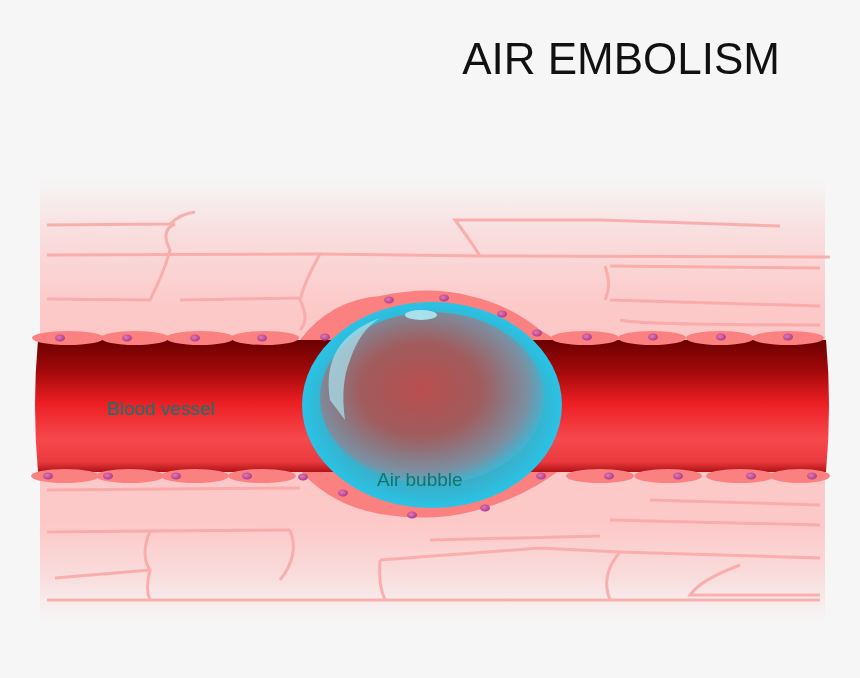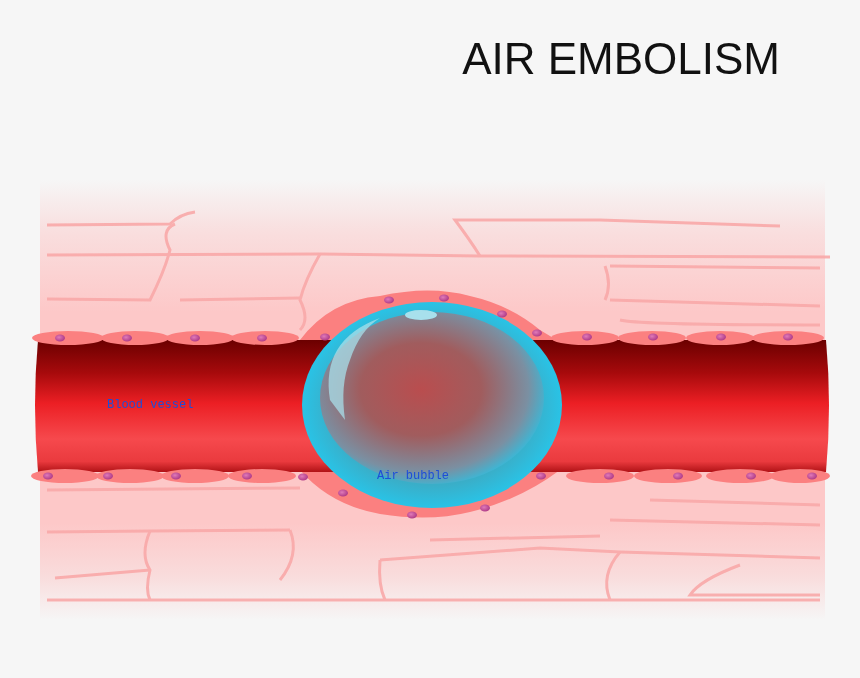--- a/index.html
+++ b/index.html
@@ -6,21 +6,21 @@
   body {
     width: 860px; height: 678px; background: #f6f6f6; position: relative; overflow: hidden;
     font-family: "Liberation Sans", sans-serif;
   }
   .title {
     position: absolute; left: 0; width: 757px; top: 34px; text-align: right;
     font-size: 44px; color: #111; letter-spacing: 0px; font-weight: normal; margin-left: 23px;
   }
   svg.scene { position: absolute; left: 0; top: 0; }
   .label {
-    position: absolute; color: #1d4ed8; font-size: 12px; font-family: Liberation Mono, monospace;
+    position: absolute; color: #0f766e; font-size: 19px;
   }
   .label-vessel { left: 107px; top: 398px; }
   .label-bubble { left: 377px; top: 469px; }
 </style>
 </head>
 <body>
 
 <div class="title">AIR EMBOLISM</div>
 
 <svg class="scene" width="860" height="678" viewBox="0 0 860 678" xmlns="http://www.w3.org/2000/svg">

